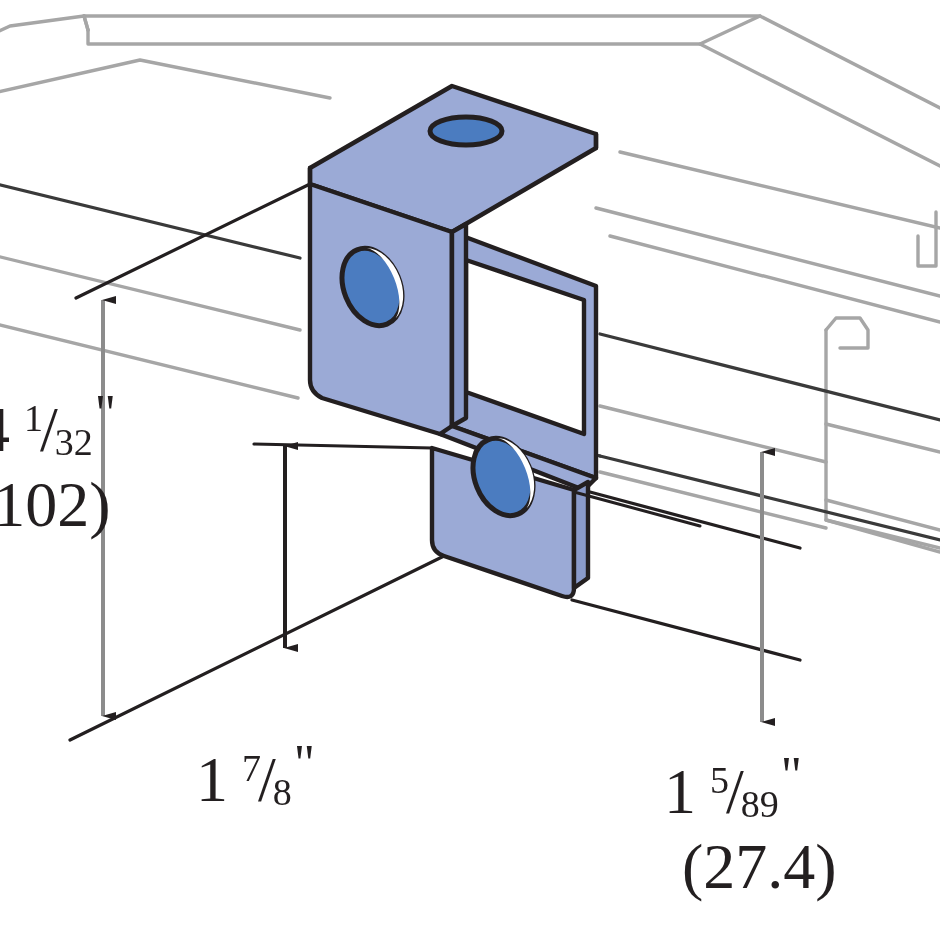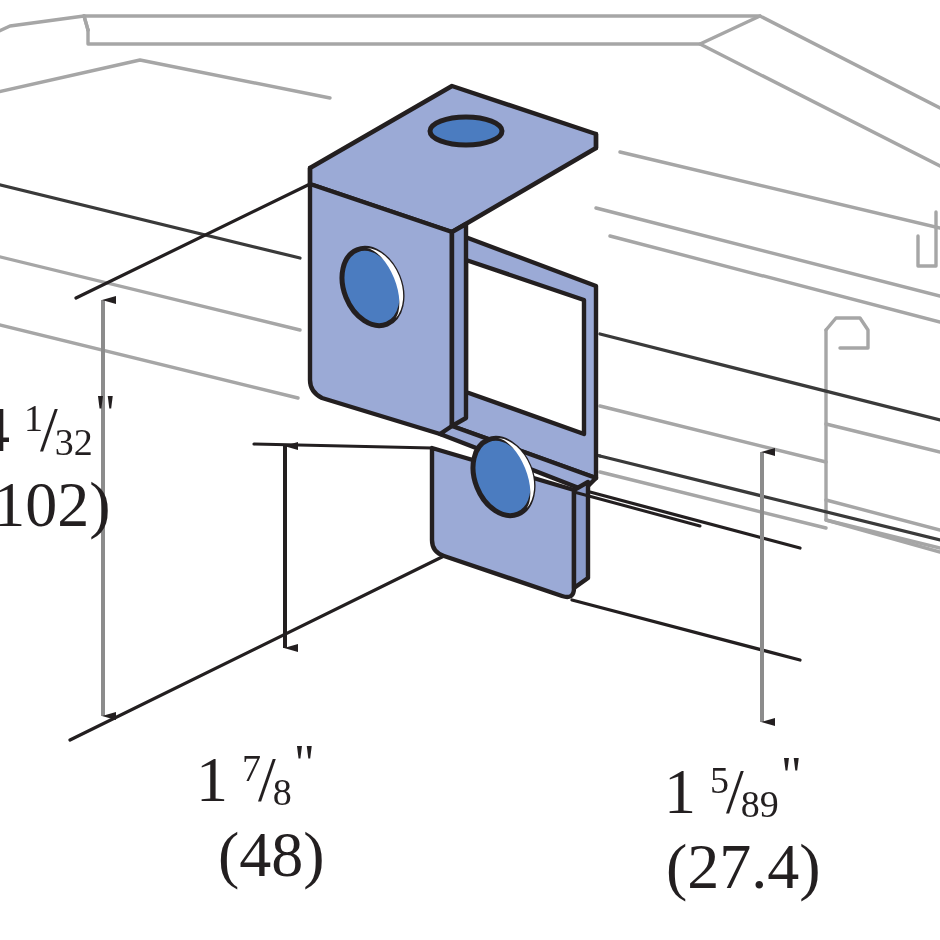--- a/index.html
+++ b/index.html
@@ -32,21 +32,21 @@
   .frac .den{font-size:38px;line-height:38px;position:relative;top:12px;}
   .inchmark{font-size:52px;line-height:52px;position:relative;top:-10px;margin-left:2px;}
   .metric{font-size:64px;line-height:70px;margin-top:8px;}
 
   
   #lbl-height{left:-22px;top:398px;}
   #lbl-height .metric{margin-left:-6px;}
   #lbl-width{left:196px;top:748px;}
   #lbl-width .metric{margin-left:22px;}
   #lbl-offset{left:664px;top:760px;}
-  #lbl-offset .metric{margin-left:2px;}
+  #lbl-offset .metric{margin-left:18px;}
 </style>
 </head>
 <body>
 
 <div id="stage">
 
   <svg id="art" viewBox="0 0 940 940" xmlns="http://www.w3.org/2000/svg">
 
     <defs>
       <marker id="arrHead" markerWidth="9" markerHeight="14" refX="4.5" refY="13" orient="auto" markerUnits="userSpaceOnUse">
@@ -176,21 +176,20 @@
   <div class="dim-label" id="lbl-width">
     <div class="dim-row">
       <span class="whole">1</span>
       <span class="frac">
         <span class="num">7</span>
         <span class="slash">/</span>
         <span class="den">8</span>
       </span>
       <span class="inchmark">"</span>
     </div>
-    <div class="metric">(48)</div>
   </div>
 
   <div class="dim-label" id="lbl-offset">
     <div class="dim-row">
       <span class="whole">1</span>
       <span class="frac">
         <span class="num">5</span>
         <span class="slash">/</span>
         <span class="den">89</span>
       </span>

